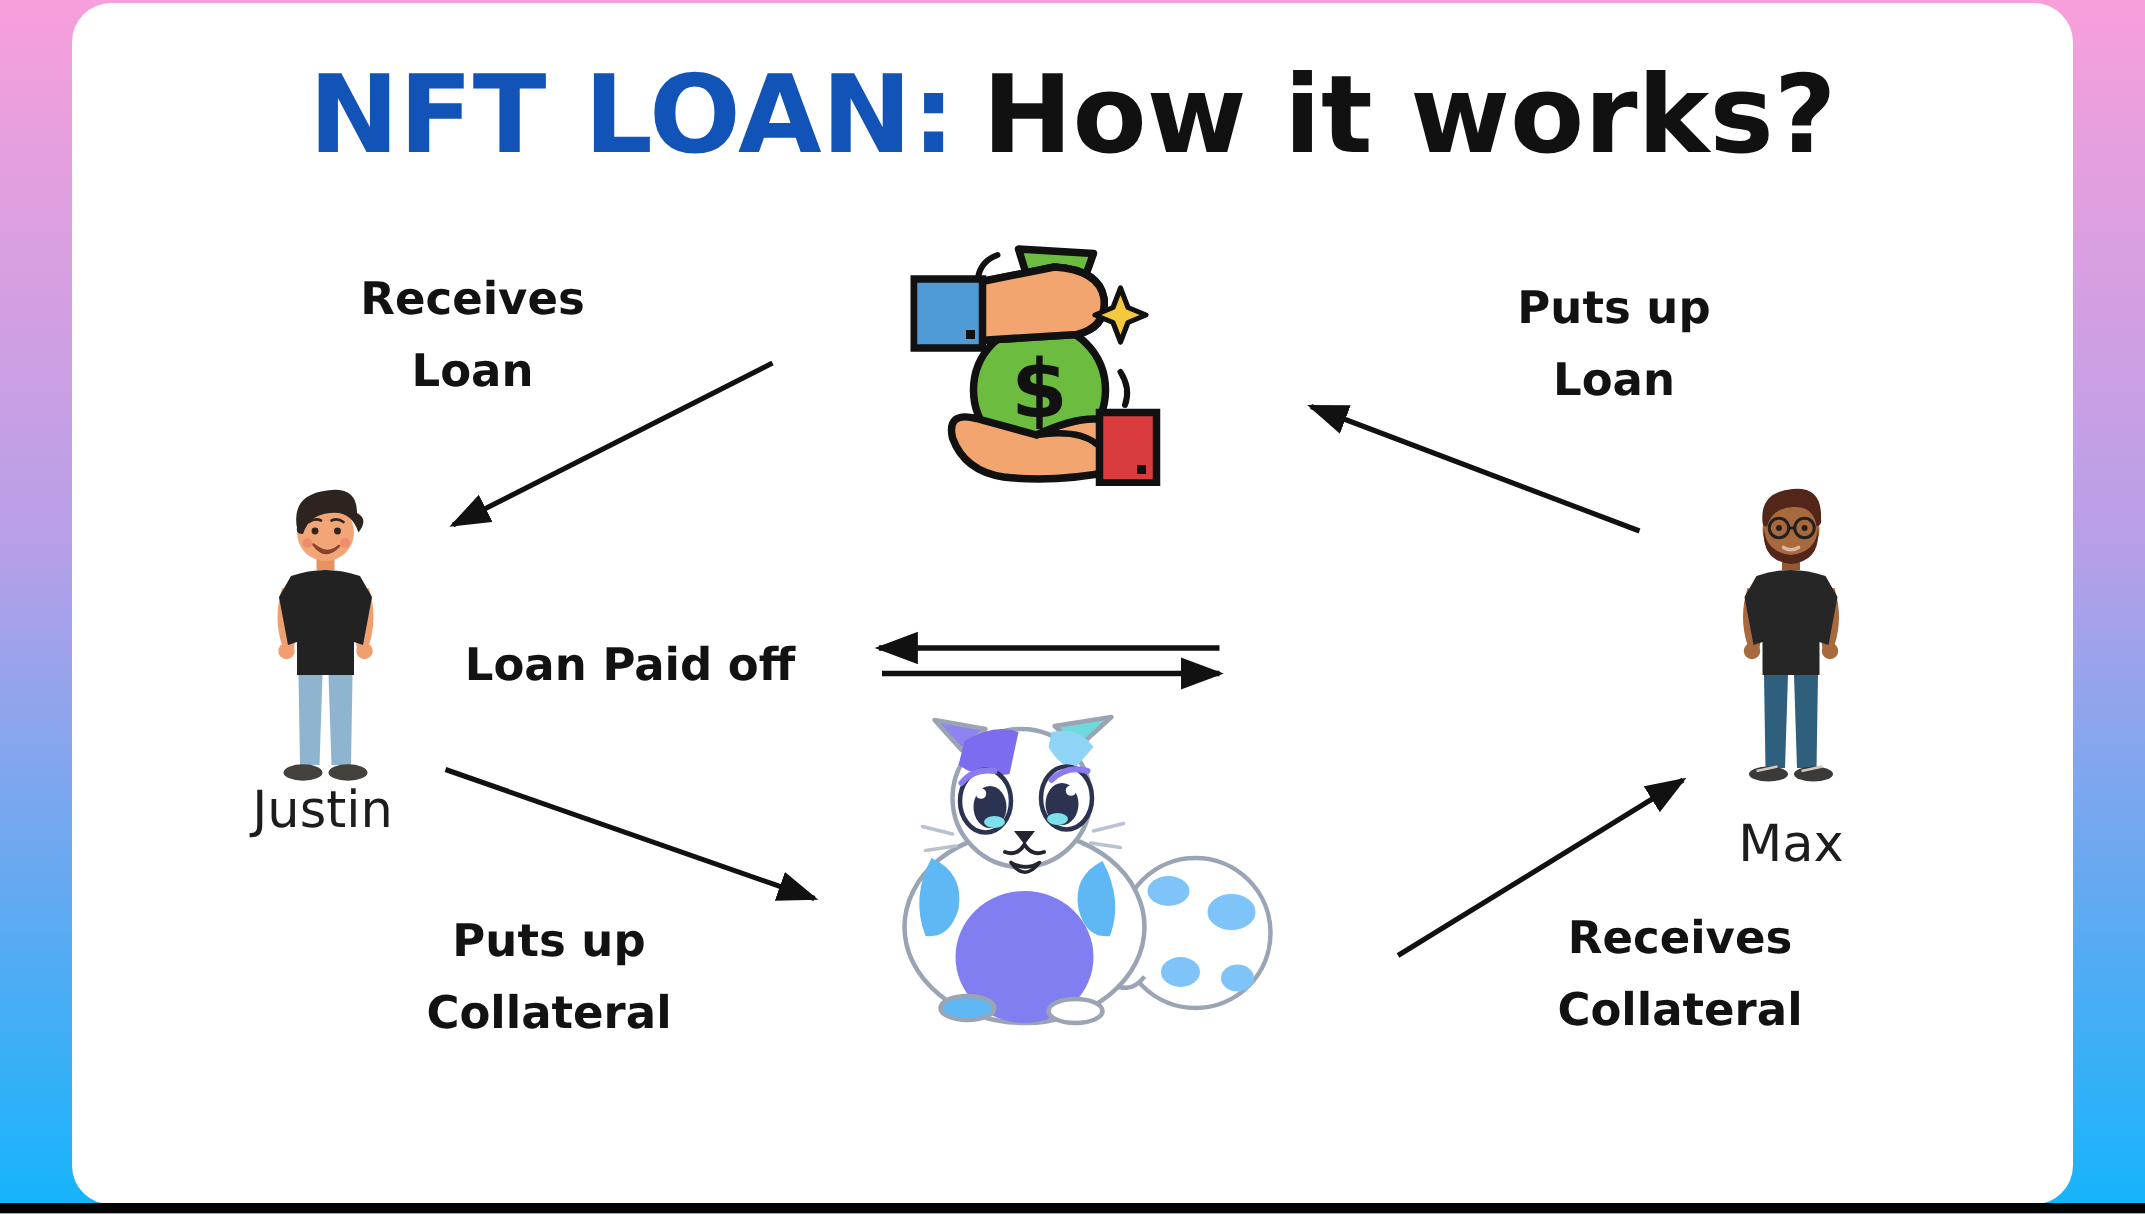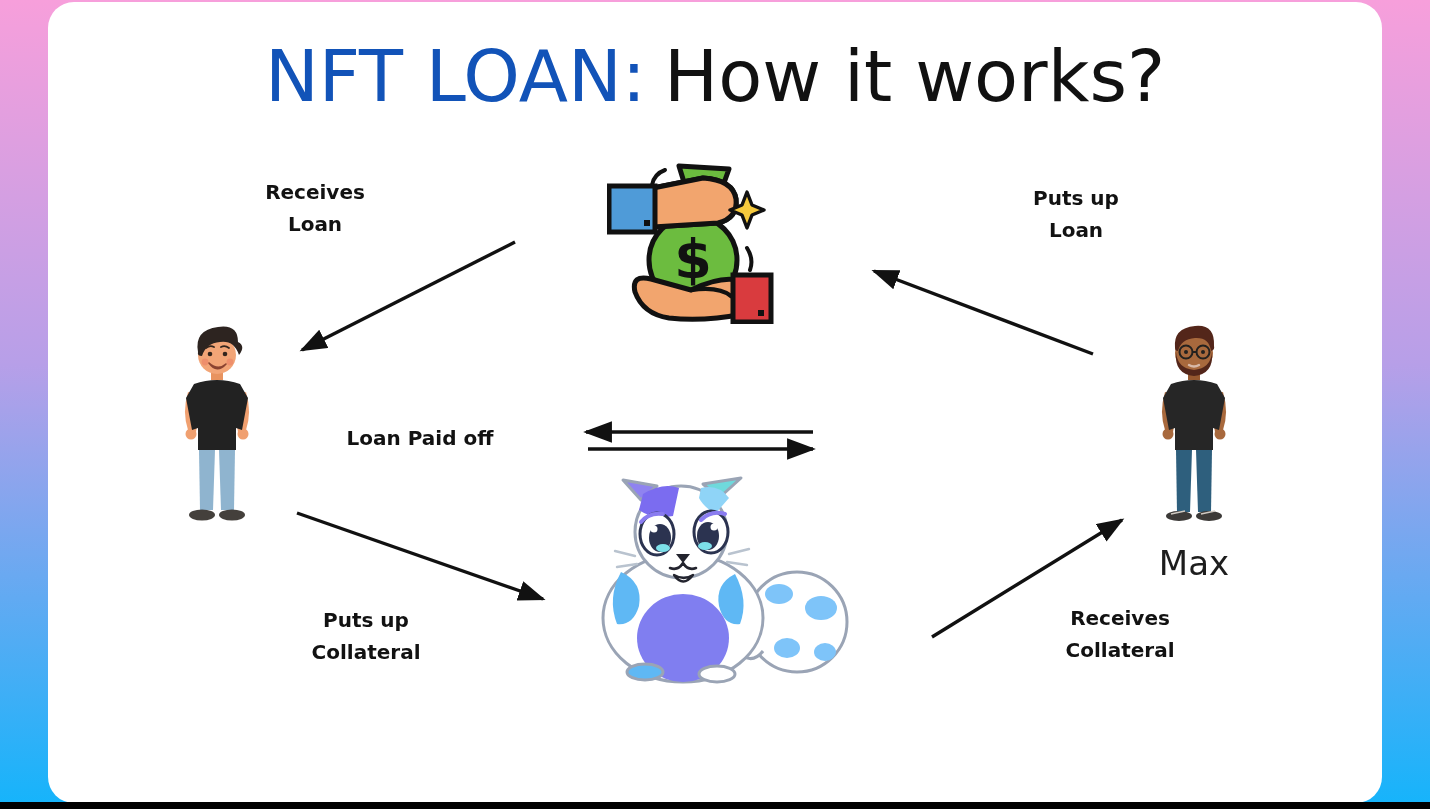--- a/index.html
+++ b/index.html
@@ -21,26 +21,26 @@
   }
   .card{
     position:absolute;left:48px;right:48px;top:2px;bottom:6px;
     background:#ffffff;border-radius:26px;
   }
   .bottom-bar{
     position:absolute;left:0;right:0;bottom:0;height:7px;background:#000;z-index:30;
   }
   .title{
     position:absolute;top:34px;left:0;width:100%;text-align:center;
-    font-size:72px;font-weight:400;letter-spacing:0px;white-space:nowrap;z-index:5;
+    font-size:72px;font-weight:700;letter-spacing:0px;white-space:nowrap;z-index:5;
   }
   .title .accent{color:var(--title-accent);}
   .title .rest{color:#111;margin-left:18px;}
   .lbl{
-    position:absolute;font-weight:700;font-size:20px;line-height:1.6;
+    position:absolute;font-weight:700;font-size:30px;line-height:1.6;
     text-align:center;color:var(--text);z-index:6;
   }
   .lbl.nowrap{white-space:nowrap;line-height:1.2;}
   .amount{
     position:absolute;font-weight:700;font-size:29px;text-align:center;
     color:var(--text);z-index:6;
   }
   .person-name{
     position:absolute;font-weight:400;font-size:34px;text-align:center;
     color:#1d1d1d;z-index:6;
@@ -90,20 +90,21 @@
     <div>Puts up</div>
     <div>Collateral</div>
   </div>
 
   <div class="lbl" style="left:1010px;top:602px;width:220px;">
     <div>Receives</div>
     <div>Collateral</div>
   </div>
 
 
+  <div class="person-name" style="left:155px;top:520px;width:120px;">Justin</div>
   <div class="person-name" style="left:1134px;top:527px;width:120px;margin-top:16px;">Max</div>
 
   <div class="icon-box" style="left:607px;top:162px;width:168px;height:162px;">
     <svg width="168" height="162" viewBox="0 0 168 162">
 
       <polygon points="72,4 122,7 113,32 80,30" fill="#6cbc3f" stroke="#111" stroke-width="5" stroke-linejoin="round"></polygon>
 
       <path d="M58,8 q-11,4 -13,15" fill="none" stroke="#111" stroke-width="4" stroke-linecap="round"></path>
 
       <circle cx="86" cy="98" r="44" fill="#6cbc3f" stroke="#111" stroke-width="5"></circle>

